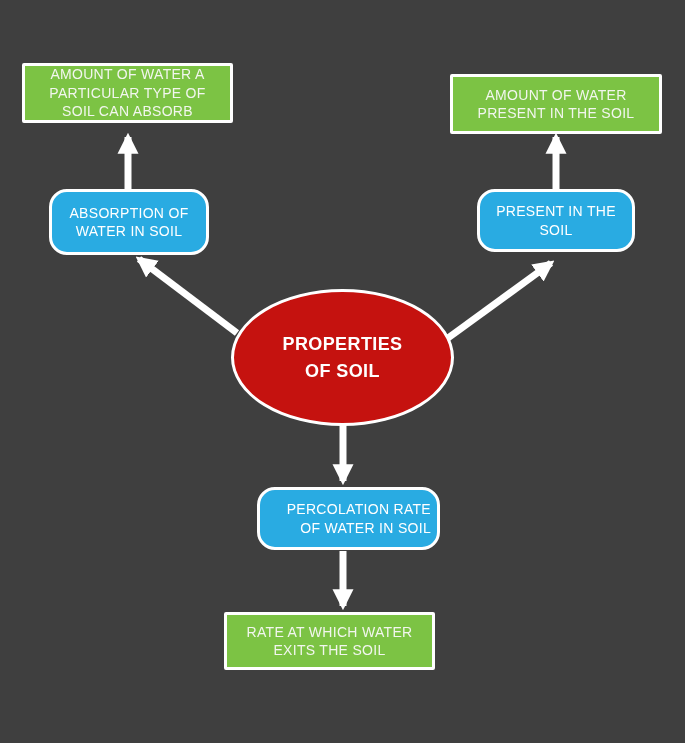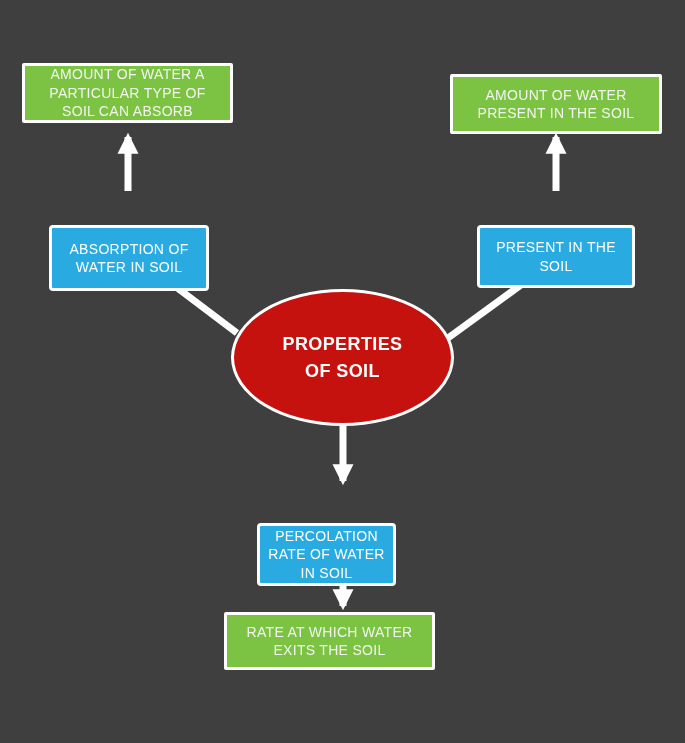--- a/index.html
+++ b/index.html
@@ -45,44 +45,43 @@
     font-size: 14px;
     line-height: 1.32;
     letter-spacing: 0.3px;
     padding: 2px 6px;
   }
   .node.rect {
     border-radius: 2px;
     background: var(--node-green, #7cc344);
   }
   .node.rounded {
-    border-radius: 4px;
+    border-radius: 18px;
     background: var(--node-blue, #29abe2);
     color: var(--text-white, #ffffff);
-    margin-top: 36px;
   }
   .node.ellipse {
     border-radius: 50%;
     background: var(--node-red, #c1272d);
     color: var(--text-white, #ffffff);
     font-weight: bold;
     font-size: 18px;
     line-height: 1.45;
     letter-spacing: 0.4px;
   }
   .node.ellipse .node-label {
     max-width: 145px;
   }
   
   #node-absorption-desc  { left: 22px;  top: 63px;  width: 211px; height: 60px; }
   #node-absorption       { left: 49px;  top: 189px; width: 160px; height: 66px; }
   #node-moisture-desc    { left: 450px; top: 64px;  width: 212px; height: 60px; margin-top: 10px; }
   #node-moisture         { left: 477px; top: 189px; width: 158px; height: 63px; }
   #node-center           { left: 231px; top: 289px; width: 223px; height: 137px; }
-  #node-percolation      { left: 257px; top: 487px; width: 139px; height: 63px; }
+  #node-percolation      { left: 257px; top: 487px; width: 183px; height: 63px; text-align: right; }
   #node-percolation-desc { left: 224px; top: 612px; width: 211px; height: 58px; }
 </style>
 </head>
 <body>
 
 <div class="canvas">
 
   <svg class="edges" viewBox="0 0 685 743" xmlns="http://www.w3.org/2000/svg" aria-hidden="true">
     <defs>
       <marker id="ah" viewBox="0 0 10 10" refX="8" refY="5" markerWidth="3" markerHeight="3.8" orient="auto" markerUnits="strokeWidth">

